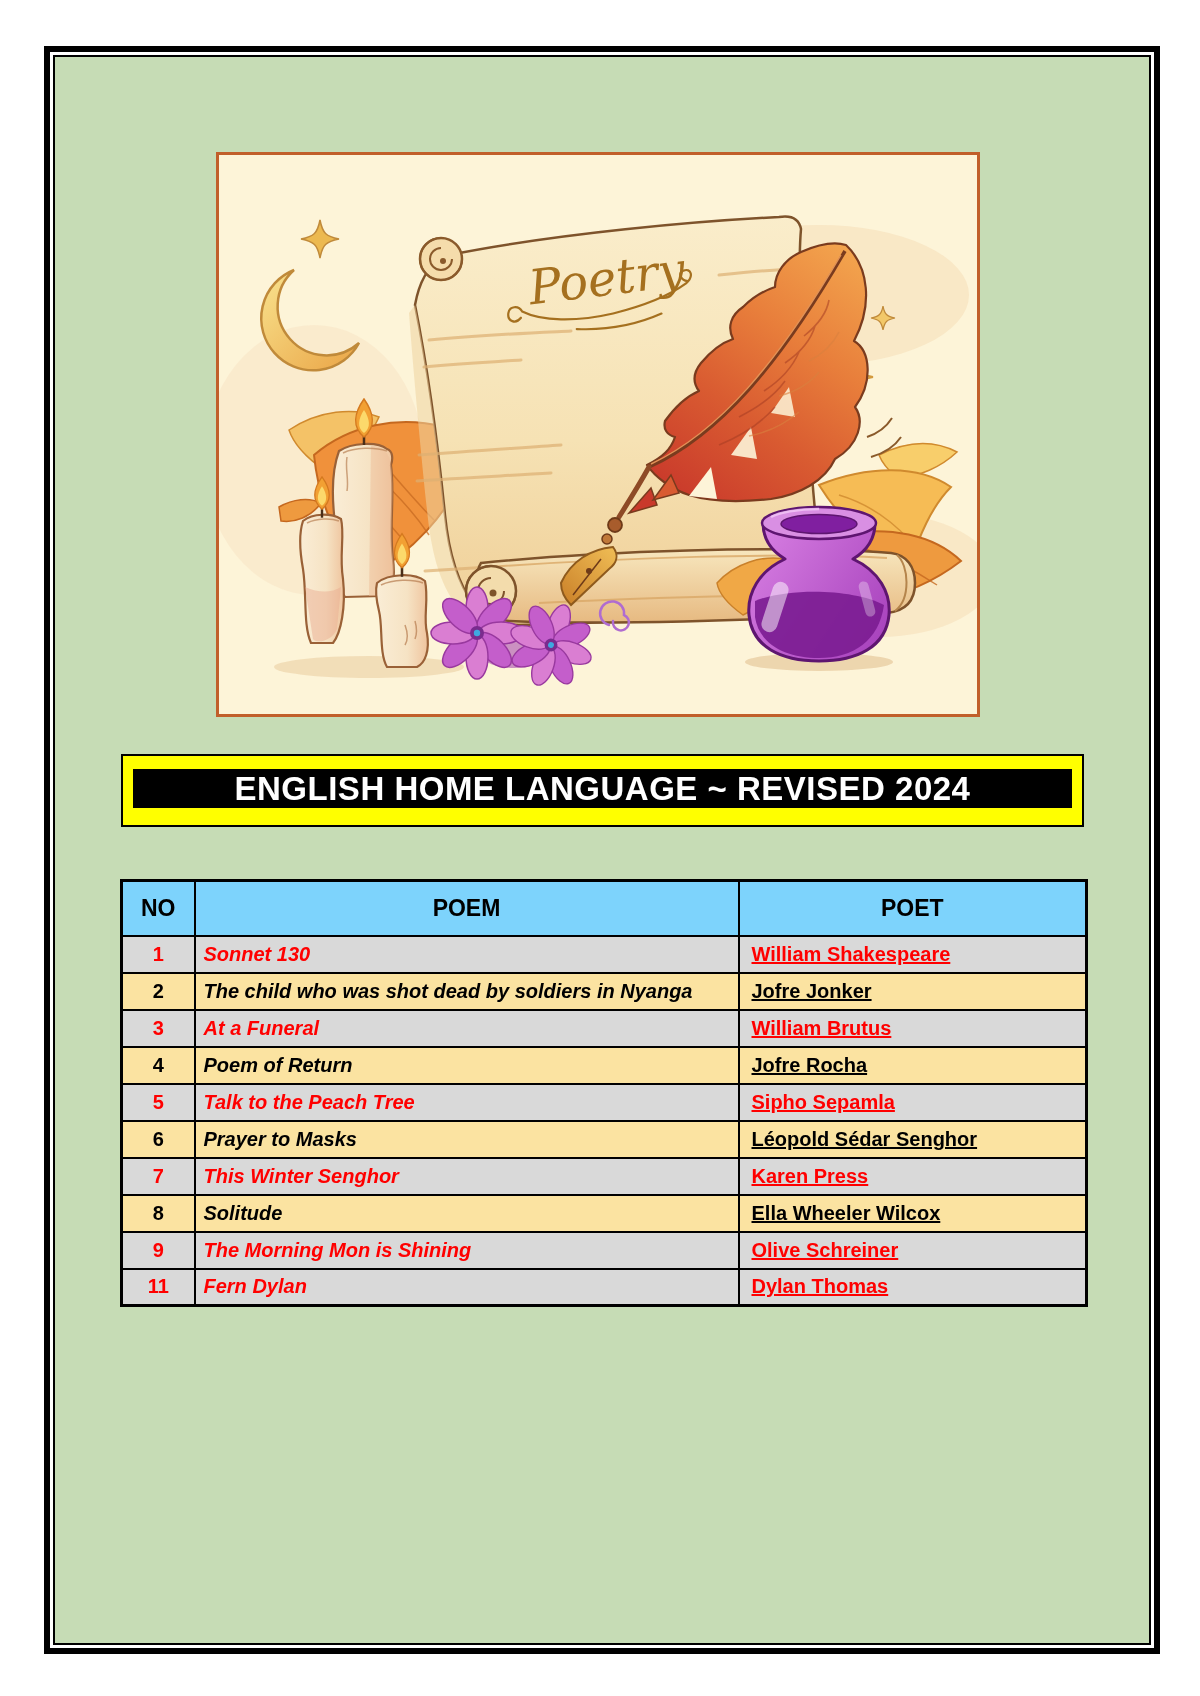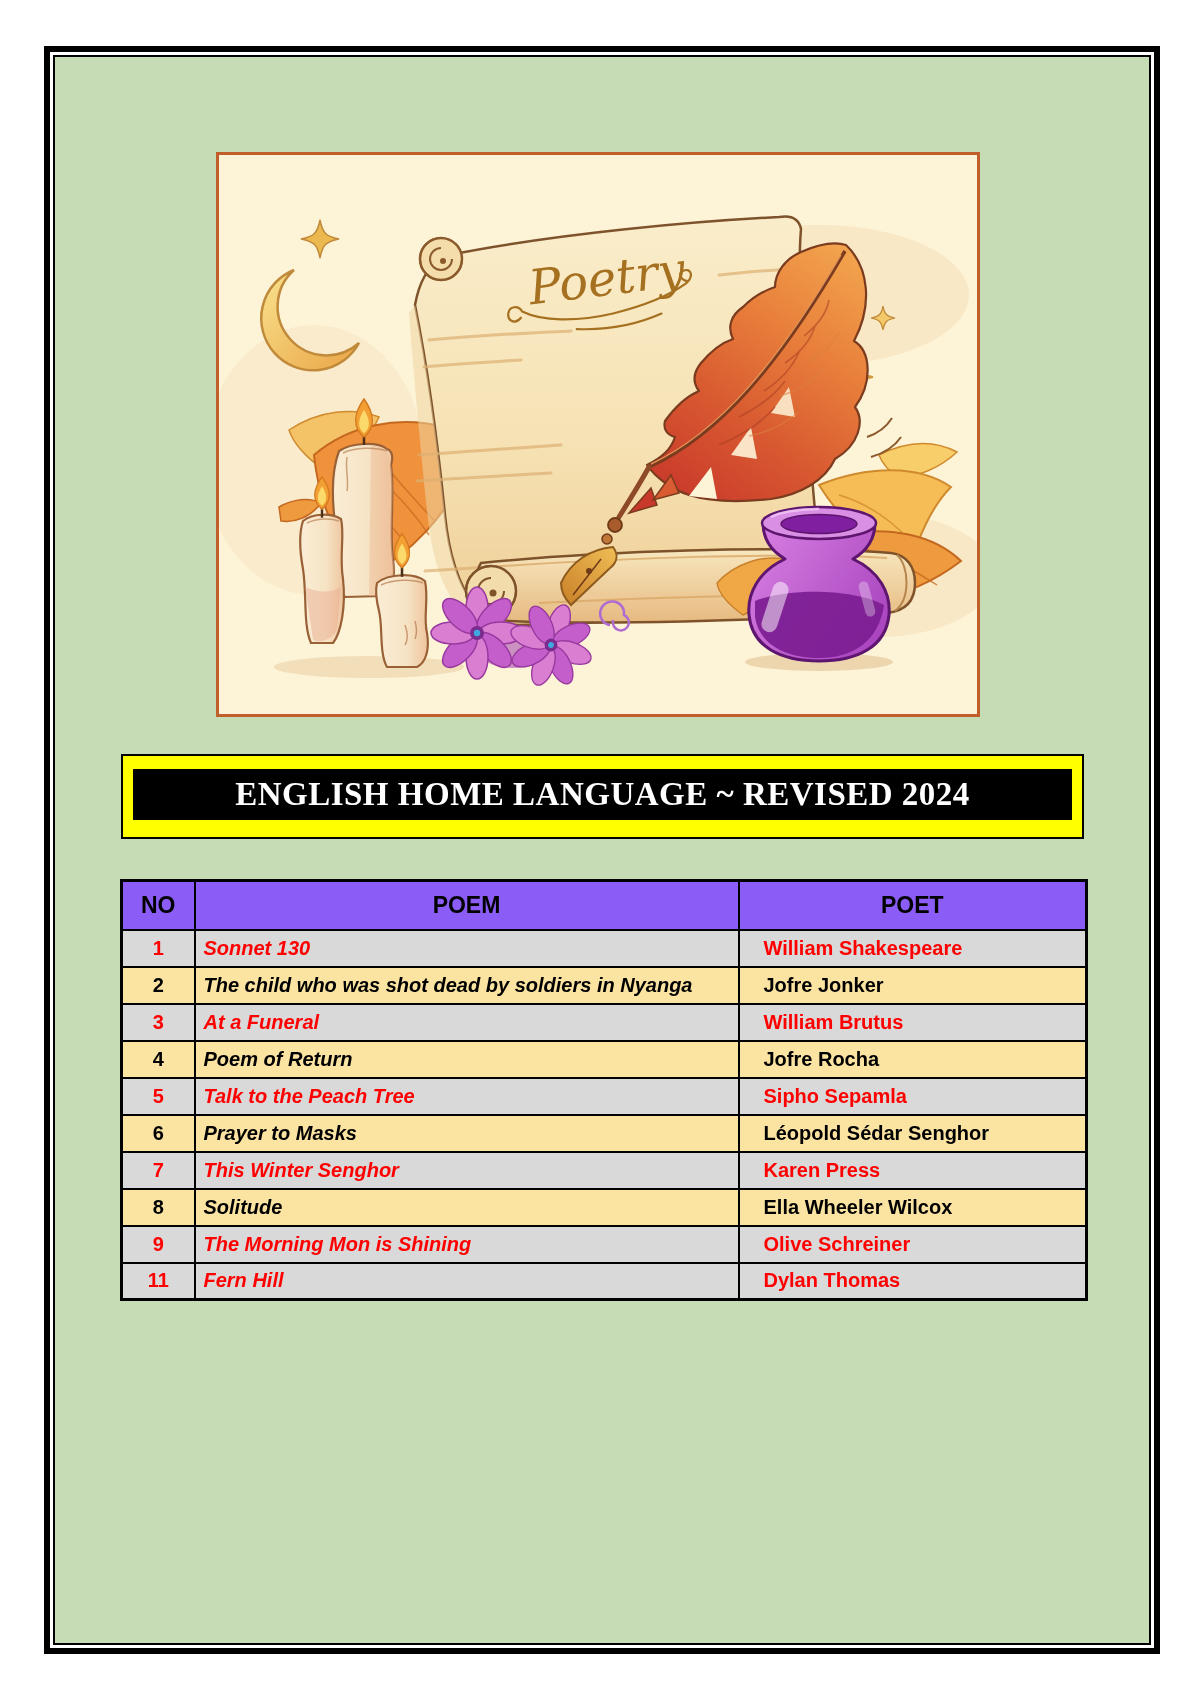--- a/index.html
+++ b/index.html
@@ -7,37 +7,37 @@
         font-family:"Liberation Sans", sans-serif;}
   
   .frame{position:absolute;left:44px;top:46px;width:1116px;height:1608px;
          border:6px solid #000;background:#fff;box-sizing:border-box;padding:3px;}
   .frame-inner{width:100%;height:100%;box-sizing:border-box;border:2px solid #000;background:#C6DCB5;}
   
   .art-box{position:absolute;left:216px;top:152px;width:758px;height:559px;
            background:#FDF4D8;border:3px solid #C15F2A;box-sizing:content-box;}
   .art-box svg{display:block;}
   
-  .banner{position:absolute;left:121px;top:754px;width:963px;height:85px;
-          background:#FFFF00;border:2px solid #000;box-sizing:border-box;font-family:Liberation Serif, serif;}
+  .banner{position:absolute;left:121px;top:754px;width:963px;height:73px;
+          background:#FFFF00;border:2px solid #000;box-sizing:border-box;}
   .banner-panel{position:absolute;left:10px;right:10px;top:13px;bottom:17px;background:#000;
                 display:flex;align-items:center;justify-content:center;}
   .banner-panel span{color:#fff;font-weight:bold;font-size:33px;letter-spacing:.5px;white-space:nowrap;}
   
   .poems{position:absolute;left:120px;top:879px;width:965px;border-collapse:collapse;
          border:3px solid #000;table-layout:fixed;}
   .poems th,.poems td{border:2px solid #000;box-sizing:border-box;}
-  .poems th{background:#8b5cf6;color:#000;font-weight:bold;font-size:23px;height:49px;text-align:center;}
+  .poems th{background:#7dd3fc;color:#000;font-weight:bold;font-size:23px;height:55px;text-align:center;}
   .poems td{height:37px;font-size:20px;font-weight:bold;padding:0;}
   .col-no{width:73px;}
   .col-poem{width:544px;}
   .col-poet{width:348px;}
   td.cell-no{text-align:center;}
   td.cell-poem{font-style:italic;padding-left:8px;}
-  td.cell-poet{padding-left:24px;}
+  td.cell-poet{padding-left:12px;text-decoration:underline;}
   tr.row-accent{background:#D9D9D9;}
   tr.row-accent td{color:#FF0000;}
   tr.row-plain{background:#FBE3A1;}
   tr.row-plain td{color:#000000;}
 </style>
 </head>
 <body>
 
 <div class="page">
   <div class="frame">
@@ -332,20 +332,20 @@
 
     <tr class="row-accent">
       <td class="cell-no">9</td>
       <td class="cell-poem">The Morning Mon is Shining</td>
       <td class="cell-poet">Olive Schreiner</td>
     </tr>
 
 
     <tr class="row-accent">
       <td class="cell-no">11</td>
-      <td class="cell-poem">Fern Hill</td>
+      <td class="cell-poem">Fern Dylan</td>
       <td class="cell-poet">Dylan Thomas</td>
     </tr>
 
   </tbody>
   </table>
 
 </div>
 
 </body></html>

